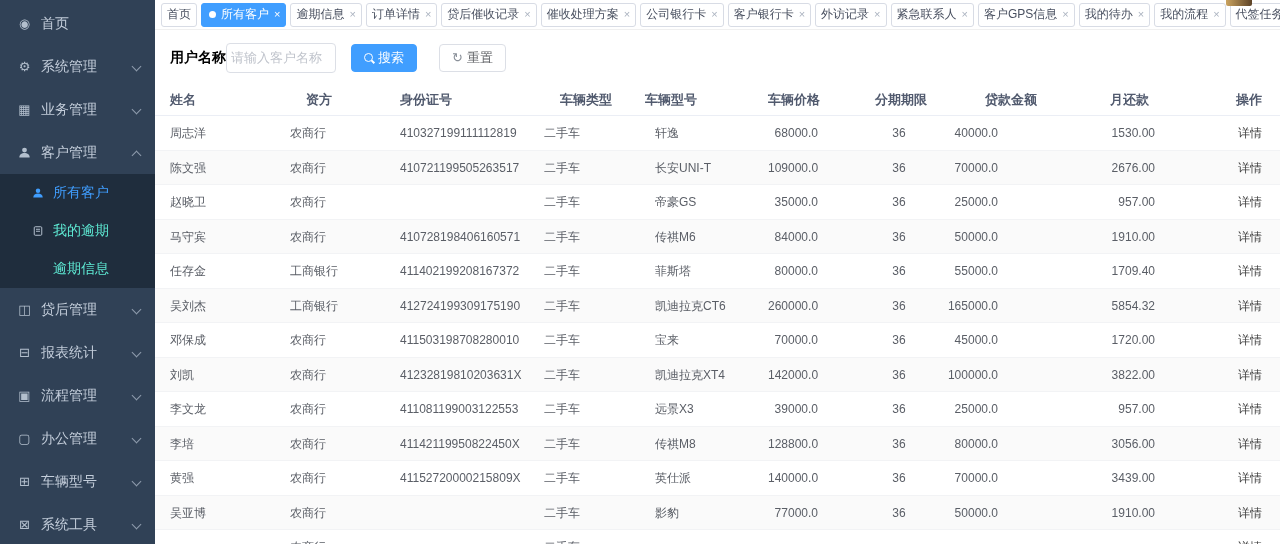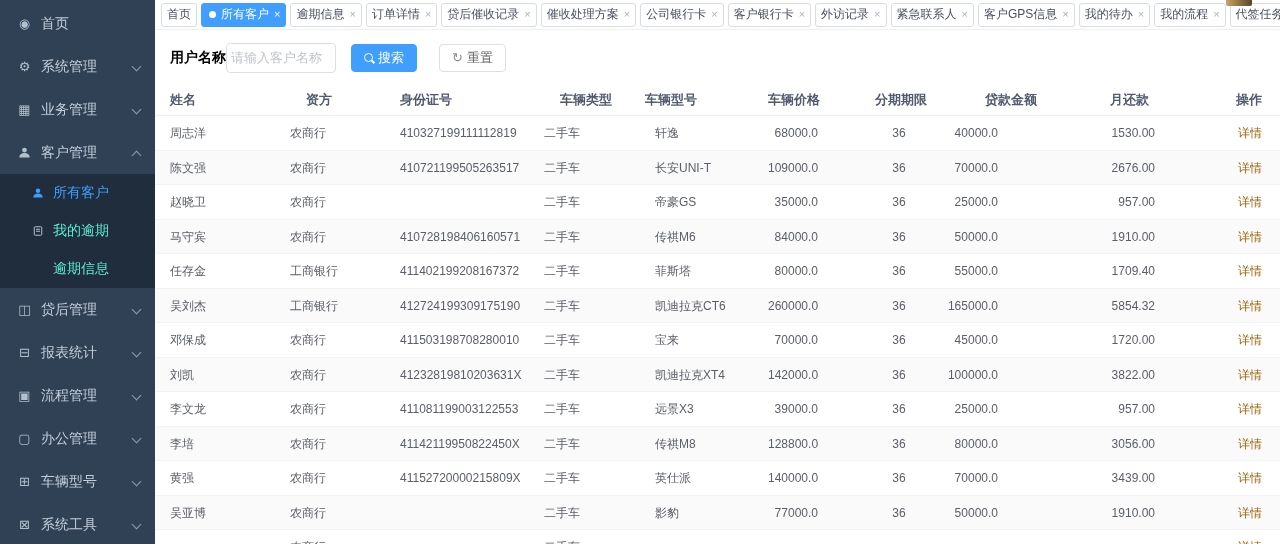--- a/index.html
+++ b/index.html
@@ -68,21 +68,21 @@
 
   .trow{position:relative;height:34.5px;border-bottom:1px solid #f2f3f5;font-size:12px;
         color:#5a5e66;box-sizing:border-box;}
   .trow:nth-child(even){background:#fafafa;}
   .trow span{position:absolute;top:0;line-height:34.5px;white-space:nowrap;}
   .c-name{left:15px}.c-bank{left:135px}.c-id{left:245px}.c-type{left:389px}.c-model{left:500px}
   .c-price{left:613px;width:50px;text-align:right}
   .c-term{left:720px;width:48px;text-align:center}
   .c-loan{left:760px;width:83px;text-align:right}
   .c-monthly{left:905px;width:95px;text-align:right}
-  .c-op{right:18px;color:#a16207;cursor:pointer}
+  .c-op{right:18px;color:#404040;cursor:pointer}
   .trow.partial{border-bottom:none;}
 </style>
 </head>
 <body>
 
 <div class="app">
 
   <aside class="sidebar">
     <div id="menu">
         <div class="mi">

